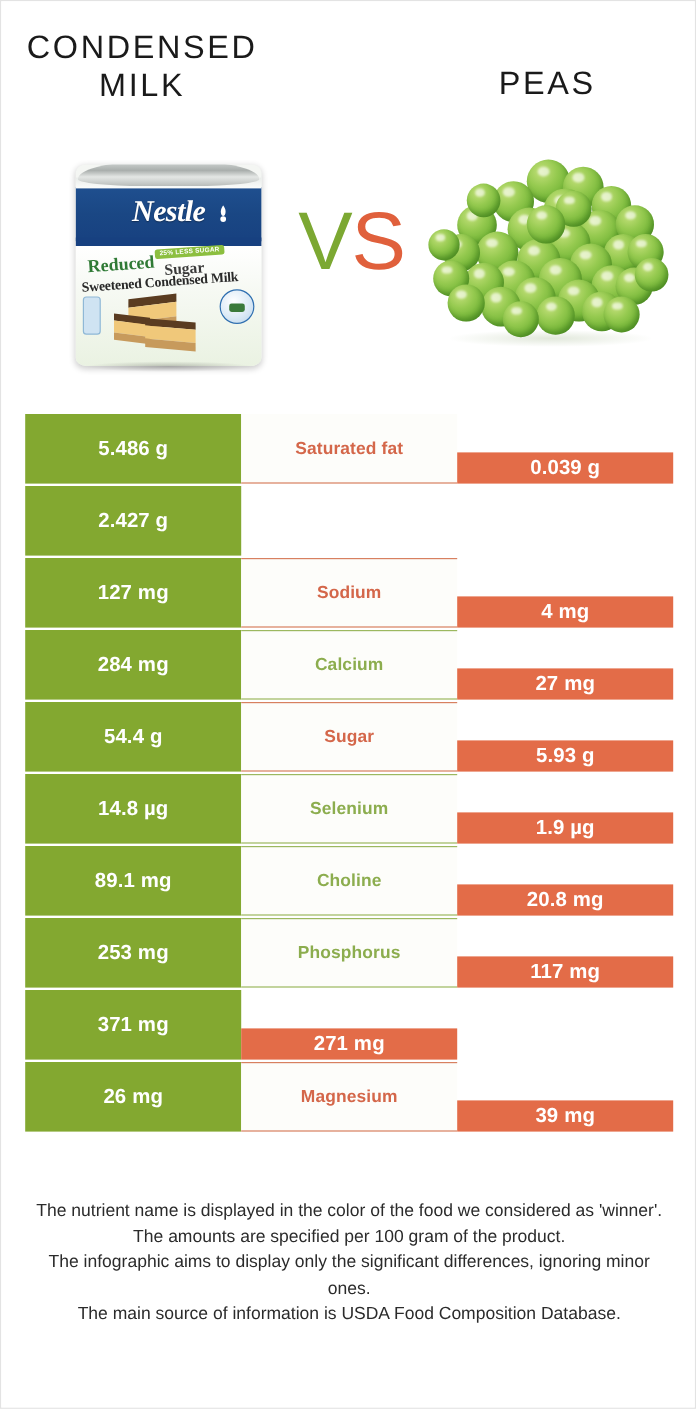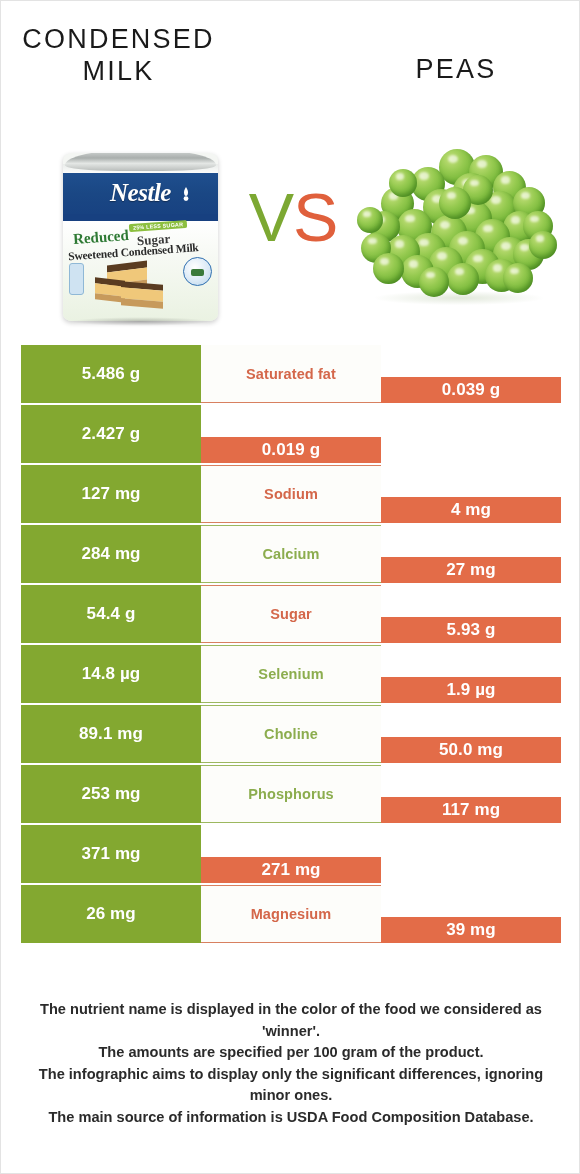--- a/index.html
+++ b/index.html
@@ -24,21 +24,21 @@
     letter-spacing:2.2px;
     font-size:27px;
     line-height:32px;
     text-align:center;
     -webkit-font-smoothing:antialiased;
   }
   #title-left{left:10px;top:22px;width:215px;}
   #title-right{left:350px;top:52px;width:210px;}
 
   
-  #hero{position:absolute;left:0;top:120px;width:466px;height:210px;}
+  #hero{position:absolute;left:0;top:104px;width:466px;height:210px;}
 
   
   .can-wrap{position:absolute;left:62px;top:18px;width:155px;height:182px;}
   .can{
     position:absolute;left:0;top:14px;width:155px;height:168px;
     background:#f4f6f3;
     border-radius:9px/7px;
     overflow:hidden;
     box-shadow:0 2px 5px rgba(0,0,0,.20);
   }
@@ -168,21 +168,20 @@
   .mid-green{color:#8cad4e;border-color:#9cb85f;}
   .mid-orange{color:#d4674a;border-color:#d88060;}
   .row:first-child .cell-mid{border-top-color:transparent;}
 
   
   #footer{
     position:absolute;left:24px;top:998px;width:532px;
     text-align:center;color:#2b2b2b;
     font-size:14.6px;line-height:21.5px;
     font-family:"Liberation Sans", sans-serif;
-    font-weight:bold;
   }
   #footer p{margin:0;}
 </style>
 </head>
 <body>
 
 <div id="page">
 
   <div id="title-left" class="title">Condensed milk</div>
   <div id="title-right" class="title">Peas</div>
@@ -275,21 +274,20 @@
   </div>
 
   <div id="table">
       <div class="row">
         <div class="cell cell-left">5.486 g</div>
         <div class="cell cell-mid mid-orange">Saturated fat</div>
         <div class="cell cell-right">0.039 g</div>
       </div>
       <div class="row">
         <div class="cell cell-left">2.427 g</div>
-        <div class="cell cell-right">0.019 g</div>
       </div>
       <div class="row">
         <div class="cell cell-left">127 mg</div>
         <div class="cell cell-mid mid-orange">Sodium</div>
         <div class="cell cell-right">4 mg</div>
       </div>
       <div class="row">
         <div class="cell cell-left">284 mg</div>
         <div class="cell cell-mid mid-green">Calcium</div>
         <div class="cell cell-right">27 mg</div>
@@ -300,21 +298,21 @@
         <div class="cell cell-right">5.93 g</div>
       </div>
       <div class="row">
         <div class="cell cell-left">14.8 µg</div>
         <div class="cell cell-mid mid-green">Selenium</div>
         <div class="cell cell-right">1.9 µg</div>
       </div>
       <div class="row">
         <div class="cell cell-left">89.1 mg</div>
         <div class="cell cell-mid mid-green">Choline</div>
-        <div class="cell cell-right">50.0 mg</div>
+        <div class="cell cell-right">20.8 mg</div>
       </div>
       <div class="row">
         <div class="cell cell-left">253 mg</div>
         <div class="cell cell-mid mid-green">Phosphorus</div>
         <div class="cell cell-right">117 mg</div>
       </div>
       <div class="row">
         <div class="cell cell-left">371 mg</div>
         <div class="cell cell-right">271 mg</div>
       </div>

